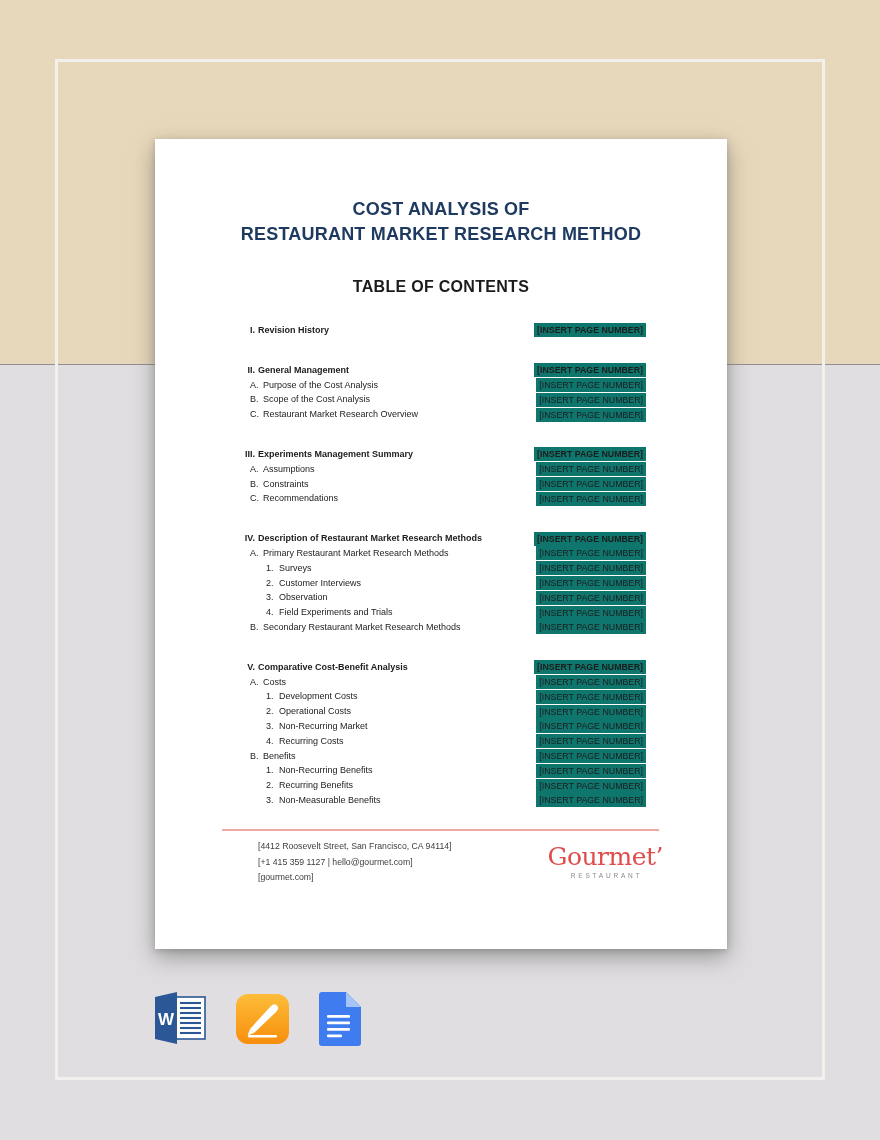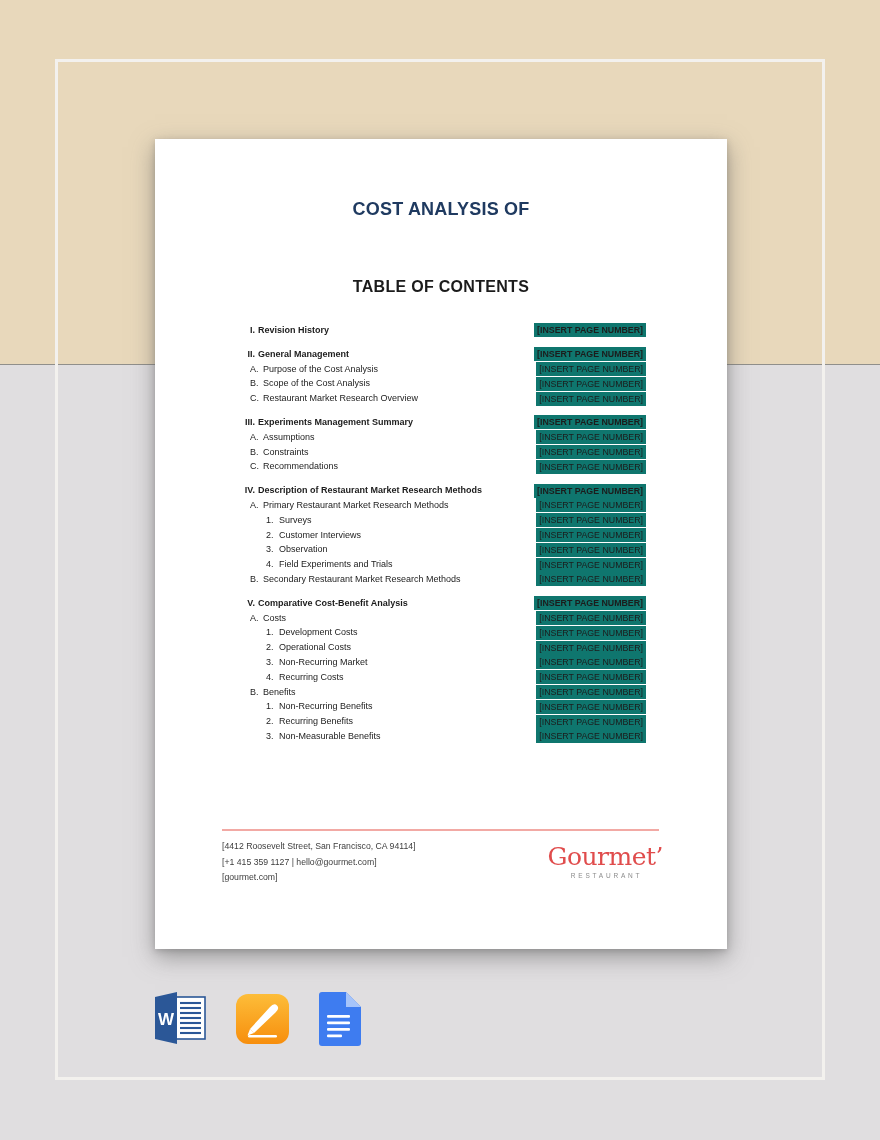--- a/index.html
+++ b/index.html
@@ -22,39 +22,39 @@
           background:#ffffff; z-index:3;
           box-shadow:0 8px 22px rgba(95,95,95,.55), 0 2px 6px rgba(110,110,110,.35); }
 
   .doc-title { position:absolute; top:58px; left:0; width:100%; text-align:center;
                color:#1f3a60; font-weight:bold; font-size:18px; line-height:24.5px; letter-spacing:.2px; }
 
   .toc-heading { position:absolute; top:141px; left:0; width:100%; text-align:center;
                  color:#1b1b1b; font-weight:bold; font-size:16px; line-height:13px; letter-spacing:.3px; }
 
   .toc-list { position:absolute; top:184px; left:0; width:100%; }
-  .toc-section { margin-top:9px; }
+  .toc-section { margin-top:25px; }
   .toc-section:first-child { margin-top:0; }
   .toc-row { display:flex; align-items:center; line-height:14.8px; height:14.8px;
              font-size:9px; color:#1c1c1c; padding-right:81px; }
   .toc-row.bold { font-weight:bold; }
   .toc-row.level-1 { padding-left:84px; }
   .toc-row.level-2 { padding-left:95px; }
   .toc-row.level-3 { padding-left:111px; }
   .toc-num { flex:0 0 auto; margin-right:3px; }
   .toc-row.level-1 .toc-num { width:16px; text-align:right; }
   .toc-row.level-2 .toc-num, .toc-row.level-3 .toc-num { width:10px; text-align:left; }
   .toc-text { flex:0 1 auto; white-space:nowrap; overflow:hidden;text-align:right; }
   .toc-page { margin-left:auto; flex:0 0 auto; background:#0f766e; color:#1c1c1c;
               font-size:8.8px; line-height:12px; padding:1px 3px; white-space:nowrap; }
 
   .footer-divider { position:absolute; top:690px; left:67px; width:437px; height:2px; background:#f2a9a4; }
   .footer { position:absolute; top:700px; left:67px; right:64px; display:flex;
             justify-content:space-between; align-items:flex-start; }
-  .footer-address { font-size:8.7px; line-height:15.6px; color:#3d3d3d; }
+  .footer-address { font-size:8.7px; line-height:15.6px; color:#3d3d3d;margin-left:36px; }
   .logo { text-align:center; margin-top:5px; }
   .logo-wordmark { font-family:"DejaVu Serif", serif; font-weight:normal; font-size:25px;
                    line-height:26px; color:#e04c4c; letter-spacing:-.5px; }
   .logo-subtext { font-size:6.5px; letter-spacing:2.8px; color:#8b8b8b; margin-top:2px;
                   padding-left:2.8px;  }
 
   
   .app-icons { position:absolute; left:0; top:0; z-index:4; }
   .app-icon { position:absolute; cursor:pointer; }
   .icon-word  { left:154px; top:992px; width:54px; height:52px; }
@@ -68,20 +68,21 @@
 
   <div class="bg-top"></div>
   <div class="bg-bottom"></div>
   <div class="bg-divider"></div>
   <div class="frame"></div>
 
   <div class="page">
 
     <div class="doc-title">
       <div>COST ANALYSIS OF</div>
+      <div>RESTAURANT MARKET RESEARCH METHOD</div>
     </div>
 
     <div class="toc-heading">TABLE OF CONTENTS</div>
 
     <div class="toc-list">
         <div class="toc-section">
           <div class="toc-row level-1 bold">
             <span class="toc-num">I.</span>
             <span class="toc-text">Revision History</span>
             <span class="toc-page">[INSERT PAGE NUMBER]</span>

